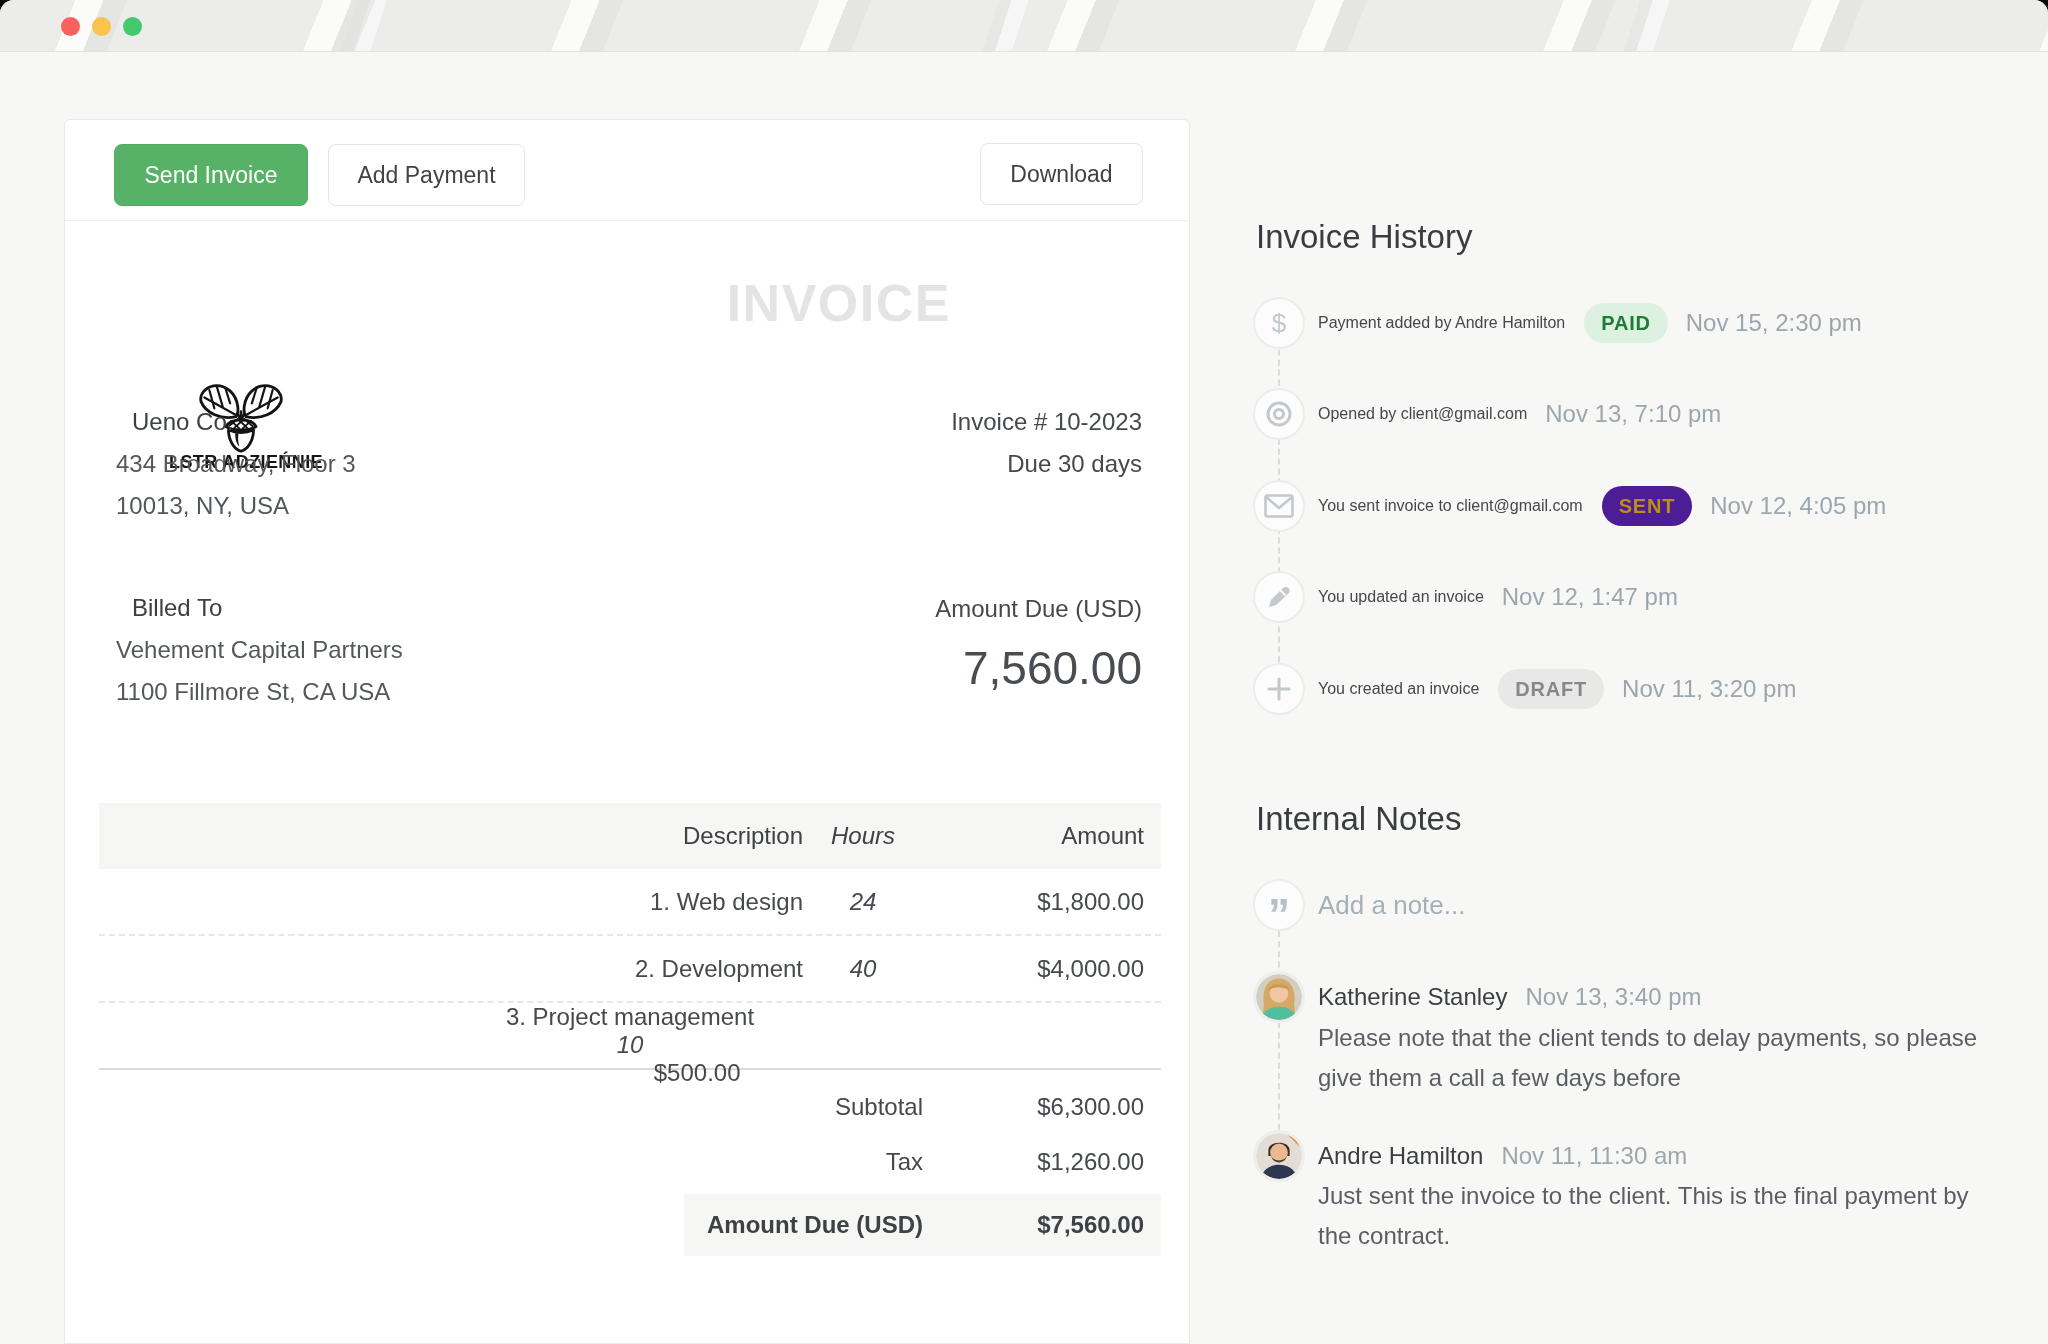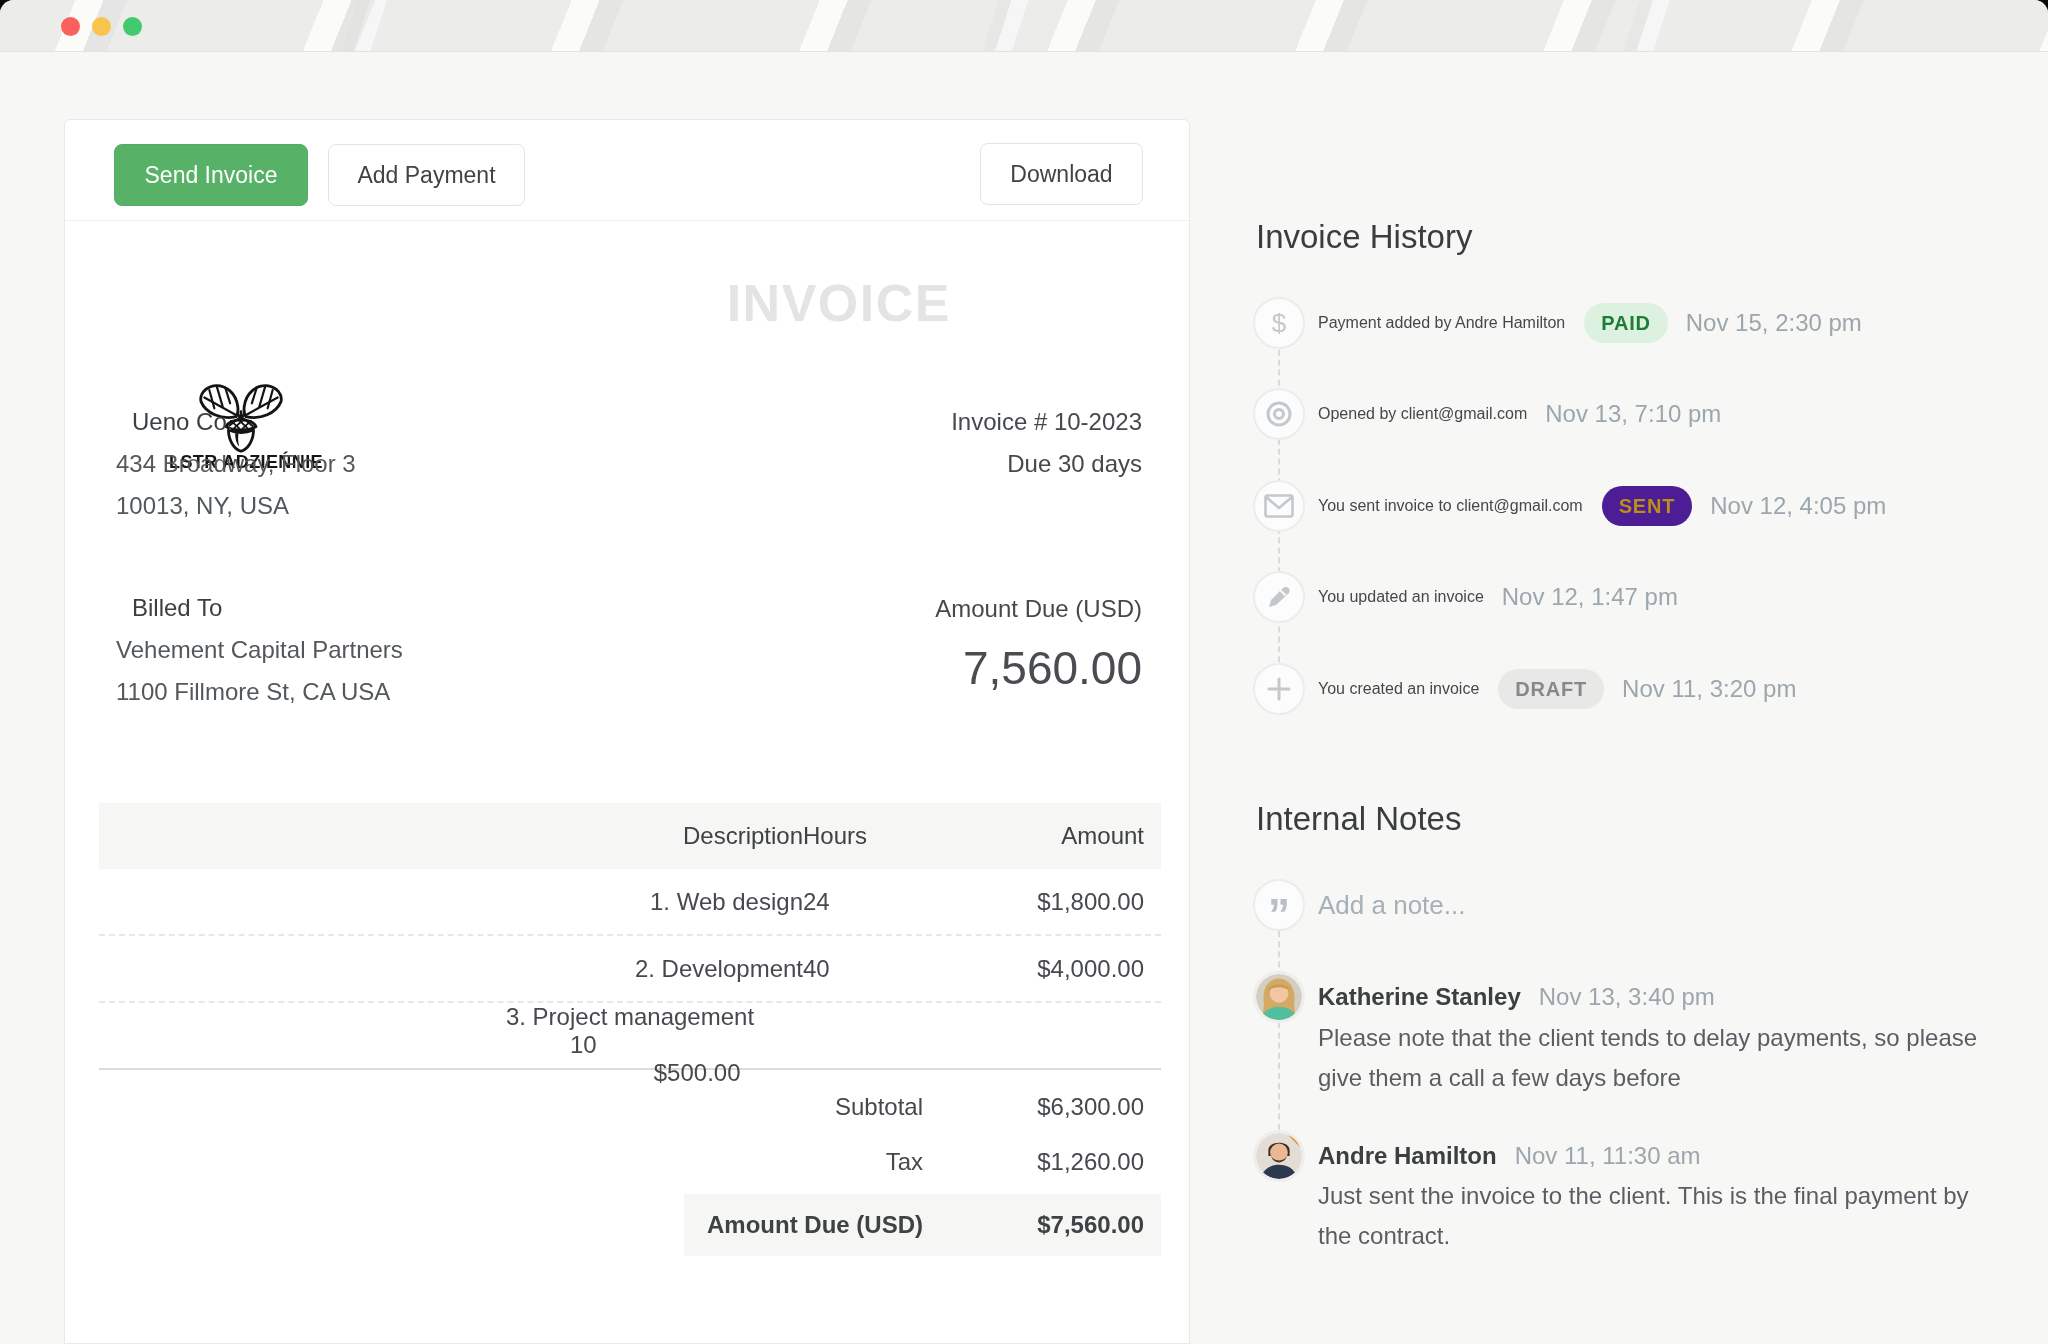--- a/index.html
+++ b/index.html
@@ -46,21 +46,21 @@
   .watermark { position:absolute; right:905px; top:272px; font-size:52px; font-weight:700;
     color:#e4e4e4; letter-spacing:1.5px; }
 
   .addr-block { position:absolute; font-size:24px; line-height:42px; color:#53585c; }
   .addr-name { font-weight:400; color:#3c4043;margin-left:16px; }
 
   
   .items { position:absolute; left:34px; top:683px; width:1062px; }
   .trow { display:flex; align-items:center; padding:0 17px; }
   .t-desc { flex:1; text-align:right; }
-  .t-hours { width:120px; text-align:left; }
+  .t-hours { width:120px; text-align:center;font-style:italic; }
   .t-amount { width:221px; text-align:right; }
   .thead { height:66px; background:#f6f6f5; font-size:24px; color:#3e4245; }
   .tline { height:67px; font-size:24px; color:#46494d; border-bottom:2px dashed #e7e7e6; }
   .tline.last { border-bottom:2px solid #dcdcdb;flex-direction:column; }
   .totrow { height:55px; font-size:24px; color:#45494d; }
   .totband { position:absolute; left:619px; top:1074px; width:477px; height:62px;
     background:#f6f6f5; display:flex; align-items:center; padding:0 17px;
     font-size:24px; font-weight:700; color:#3e4245; }
   .totband .t-desc { text-align:right; }
 
@@ -77,21 +77,21 @@
   .htime { font-size:24px; color:#9ba6ad; white-space:nowrap; margin-left:5px; }
   .badge { height:40px; border-radius:20px; padding:0 17px; display:flex; align-items:center;
     font-size:20px; font-weight:700; letter-spacing:.8px; margin-left:6px; }
   .badge-paid  { background:#ddf1e1; color:#1e7d35; }
   .badge-sent  { background:#4c1d95; color:#bd8e15; }
   .badge-draft { background:#e8e8e7; color:#85898c; }
 
   .placeholder { font-size:26px; color:#a5b0b7; }
 
   .avatar { width:52px; height:52px; border-radius:50%; border:3px solid #eeeeed; overflow:hidden; flex:0 0 auto; }
-  .note-name { font-size:24px; font-weight:700; color:#3b3f42; white-space:nowrap; }
+  .note-name { font-size:24px; font-weight:400; color:#3b3f42; white-space:nowrap; }
   .note-text { position:absolute; left:1318px; width:672px; font-size:24px; line-height:40px; color:#5a5e62; }
 </style>
 </head>
 <body>
 
 <div class="window">
 
   <div class="titlebar">
     <div class="lights">
       <div class="light" style="background:#fb615c"></div>

